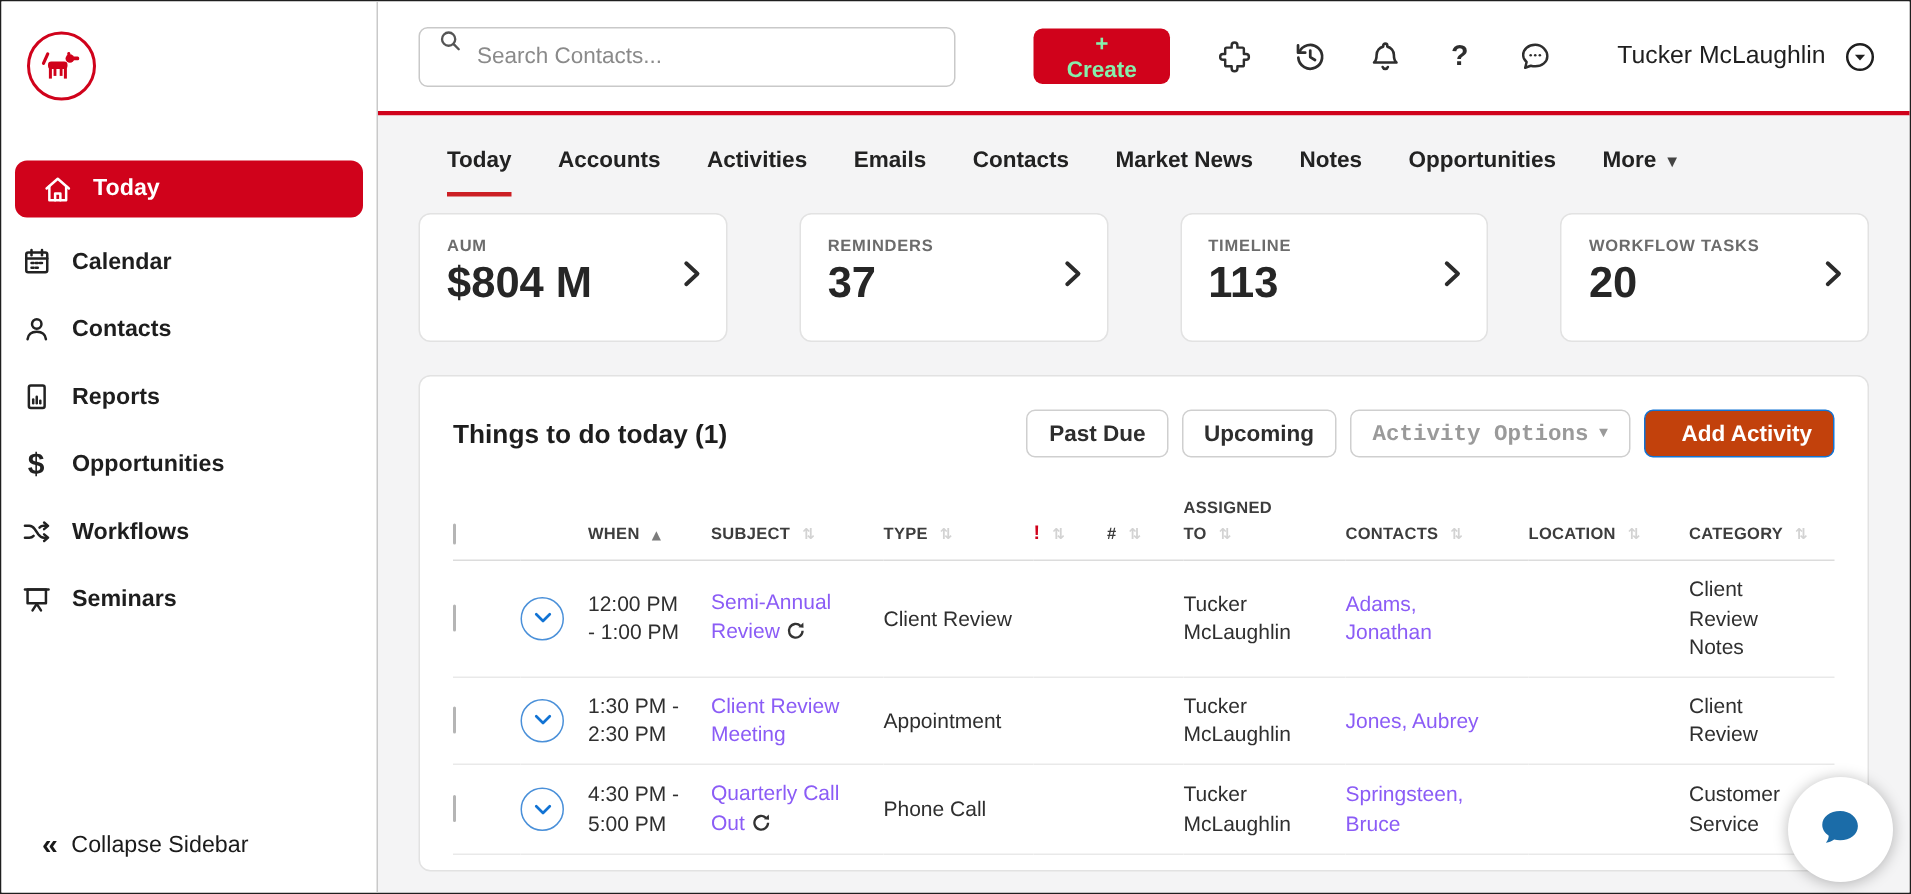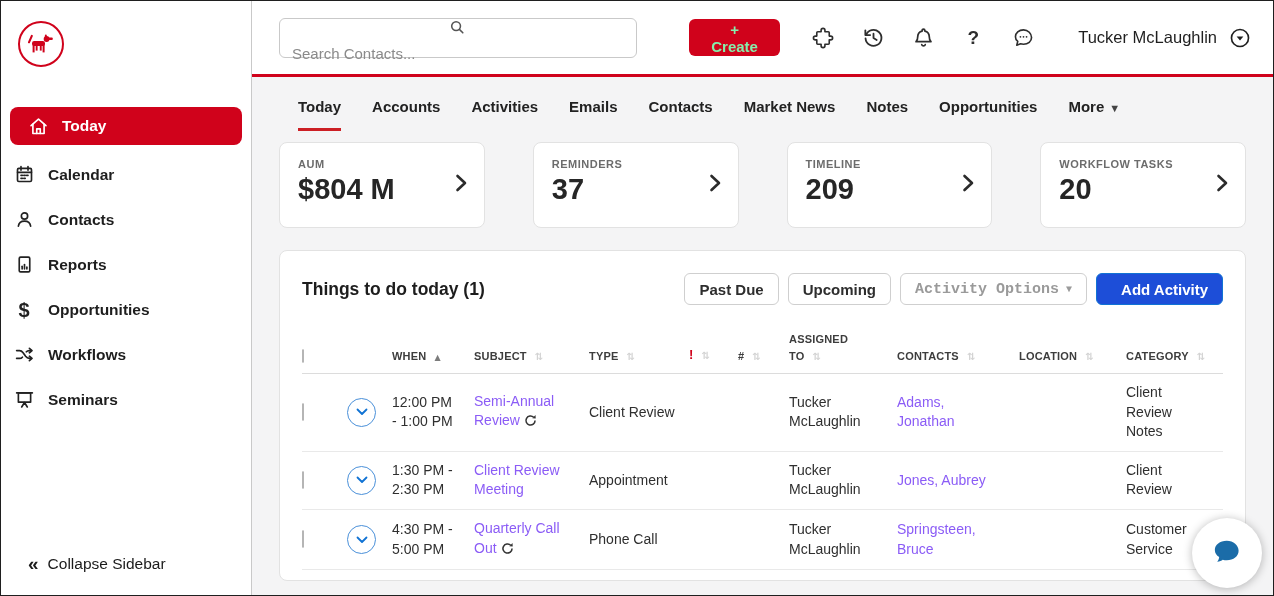--- a/index.html
+++ b/index.html
@@ -23,22 +23,22 @@
   .collapse { position:absolute; bottom:20px; left:27px; display:flex; align-items:center; gap:11px;
               font-size:15.5px; font-weight:500; color:#1b1b1b; cursor:pointer; }
   .collapse .chev { font-size:19px; font-weight:700; letter-spacing:-2px; }
 
   
   .right { flex:1; display:flex; flex-direction:column; min-width:0; }
 
   
   .topbar { height:76px; background:#fff; border-bottom:3px solid #d0021b; display:flex; align-items:center;
             padding:0 22px 0 27px; flex:none; }
-  .search-box { width:360px; height:40px; border:1px solid #c9c9c9; border-radius:6px; display:flex; align-items:center;
-                padding:0 12px; gap:9px; background:#fff;flex-direction:column; }
+  .search-box { width:360px; height:40px; border:1px solid #c9c9c9; border-radius:6px; display:flex; 
+                padding:0 12px; gap:9px; background:#fff; }
   .search-box svg { width:17px; height:17px; flex:none; color:#555; }
   .search-box input { border:none; outline:none; font-size:15px; color:#333; width:100%;
                       font-family:"Liberation Sans", sans-serif; background:transparent; }
   .search-box input::placeholder { color:#8a8a8a; }
   .create-btn { margin-left:52px; height:37px; padding:0 16px; background:#d0021b; color:#86efac; border:none;
                 border-radius:6px; font-size:15px; font-weight:700; cursor:pointer; font-family:"Liberation Sans", sans-serif; }
   .top-icons { display:flex; align-items:center; margin-left:18px; }
   .tico { width:50px; height:40px; display:flex; align-items:center; justify-content:center; color:#2e2e2e; cursor:pointer; }
   .tico svg { width:23px; height:23px; }
   .help-glyph { font-size:19px; font-weight:700; color:#2e2e2e; }
@@ -65,21 +65,21 @@
   .todo-card { background:#fff; border:1px solid #e2e2e2; border-radius:8px; margin-top:22px;
                padding:22px 22px 10px 22px; min-height:330px; }
   .todo-head { display:flex; align-items:center; }
   .todo-title { font-size:17.5px; font-weight:700; color:#1d1d1d; }
   .todo-actions { margin-left:auto; display:flex; gap:9px; }
   .btn { height:32px; padding:0 14px; border-radius:6px; font-size:15px; font-weight:600; cursor:pointer;
          font-family:"Liberation Sans", sans-serif; background:#fff; border:1px solid #cfcfcf; color:#2e2e2e;
          display:flex; align-items:center; gap:7px; }
   .btn.muted { color:#9a9a9a;font-family:Liberation Mono, monospace; }
   .btn.muted .caret { font-size:10px; color:#9a9a9a; }
-  .btn.primary { background:#1d4ed8; border:1px solid #1173d4; color:#fff;padding-left:24px; }
+  .btn.primary { background:#c2410c; border:1px solid #1173d4; color:#fff;padding-left:24px; }
 
   table { width:100%; border-collapse:collapse; table-layout:fixed; margin-top:26px; }
   th { text-align:left; font-size:11px; font-weight:700; color:#3d3d3d; letter-spacing:.2px;
        padding:0 14px 9px 0; vertical-align:bottom; line-height:1.5; }
   th.urgent-th { color:#d0021b; font-size:13px; }
   .sort-both { color:#d3d3d3; font-size:10px; margin-left:8px; font-family:"DejaVu Sans", sans-serif; }
   .sort-asc { color:#7c7c7c; font-size:8px; margin-left:8px; font-family:"DejaVu Sans", sans-serif; }
   thead tr { border-bottom:1px solid #dcdcdc; }
   tbody tr { border-bottom:1px solid #e9e9e9; }
   td { padding:9px 14px 9px 0; vertical-align:middle; font-size:14px; color:#2f2f2f; line-height:1.4; }
@@ -282,21 +282,21 @@
           <div class="card-label">REMINDERS</div>
           <div class="card-value">37</div>
           <span class="card-chev">
             <svg viewBox="0 0 12 18" fill="none" stroke="currentColor" stroke-width="2.6" stroke-linecap="round" stroke-linejoin="round">
                 <polyline points="2.5,2 10,9 2.5,16"></polyline>
               </svg>
           </span>
         </div>
         <div class="card">
           <div class="card-label">TIMELINE</div>
-          <div class="card-value">209</div>
+          <div class="card-value">113</div>
           <span class="card-chev">
             <svg viewBox="0 0 12 18" fill="none" stroke="currentColor" stroke-width="2.6" stroke-linecap="round" stroke-linejoin="round">
                 <polyline points="2.5,2 10,9 2.5,16"></polyline>
               </svg>
           </span>
         </div>
         <div class="card">
           <div class="card-label">WORKFLOW TASKS</div>
           <div class="card-value">20</div>
           <span class="card-chev">

